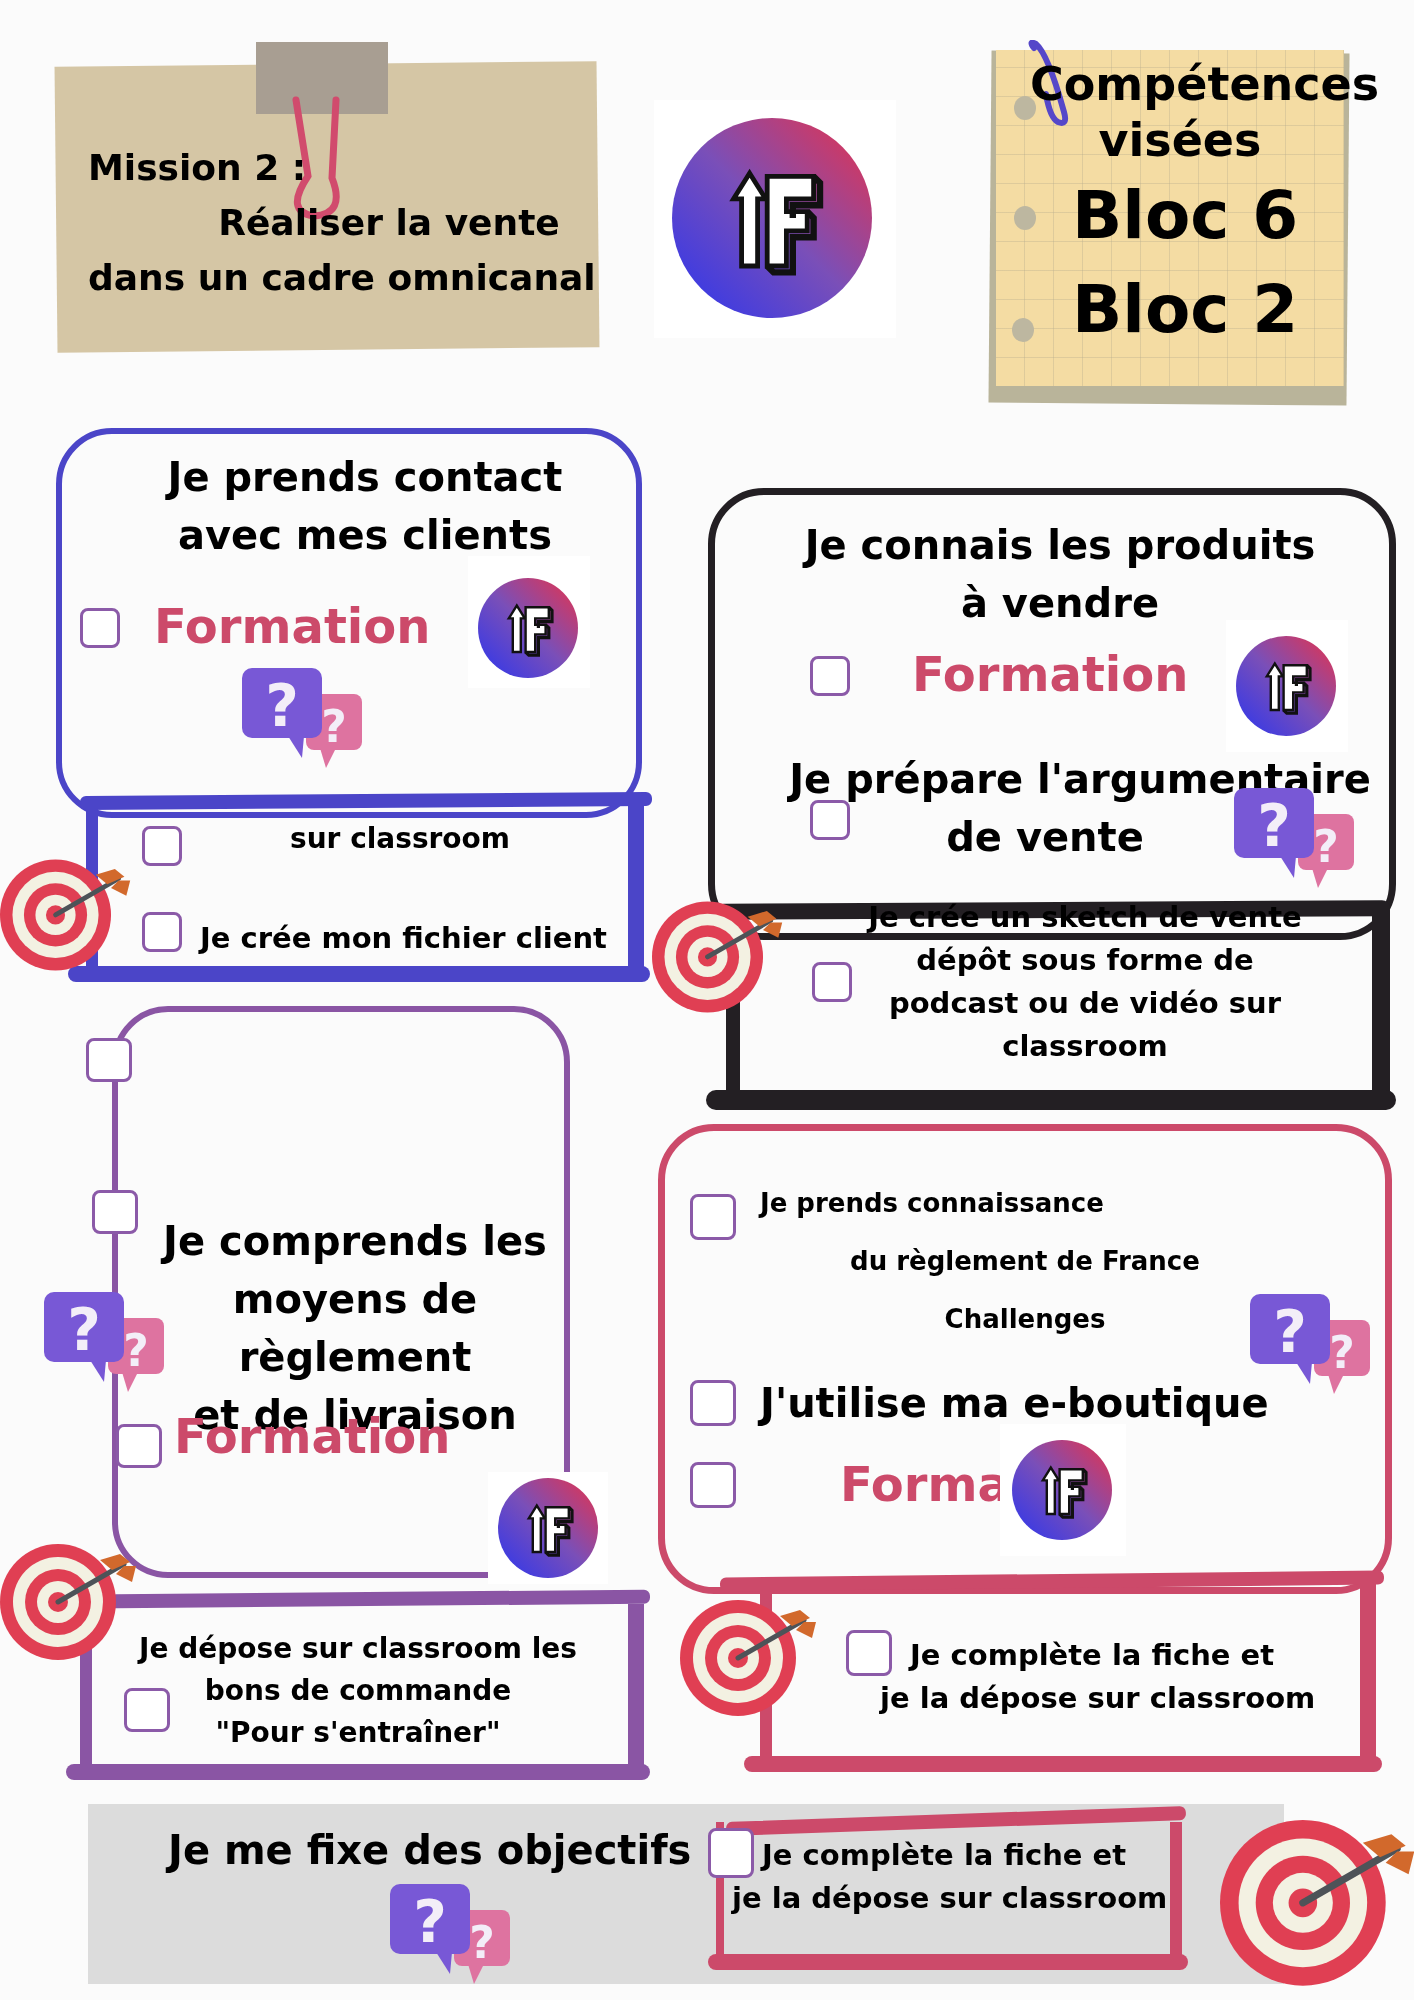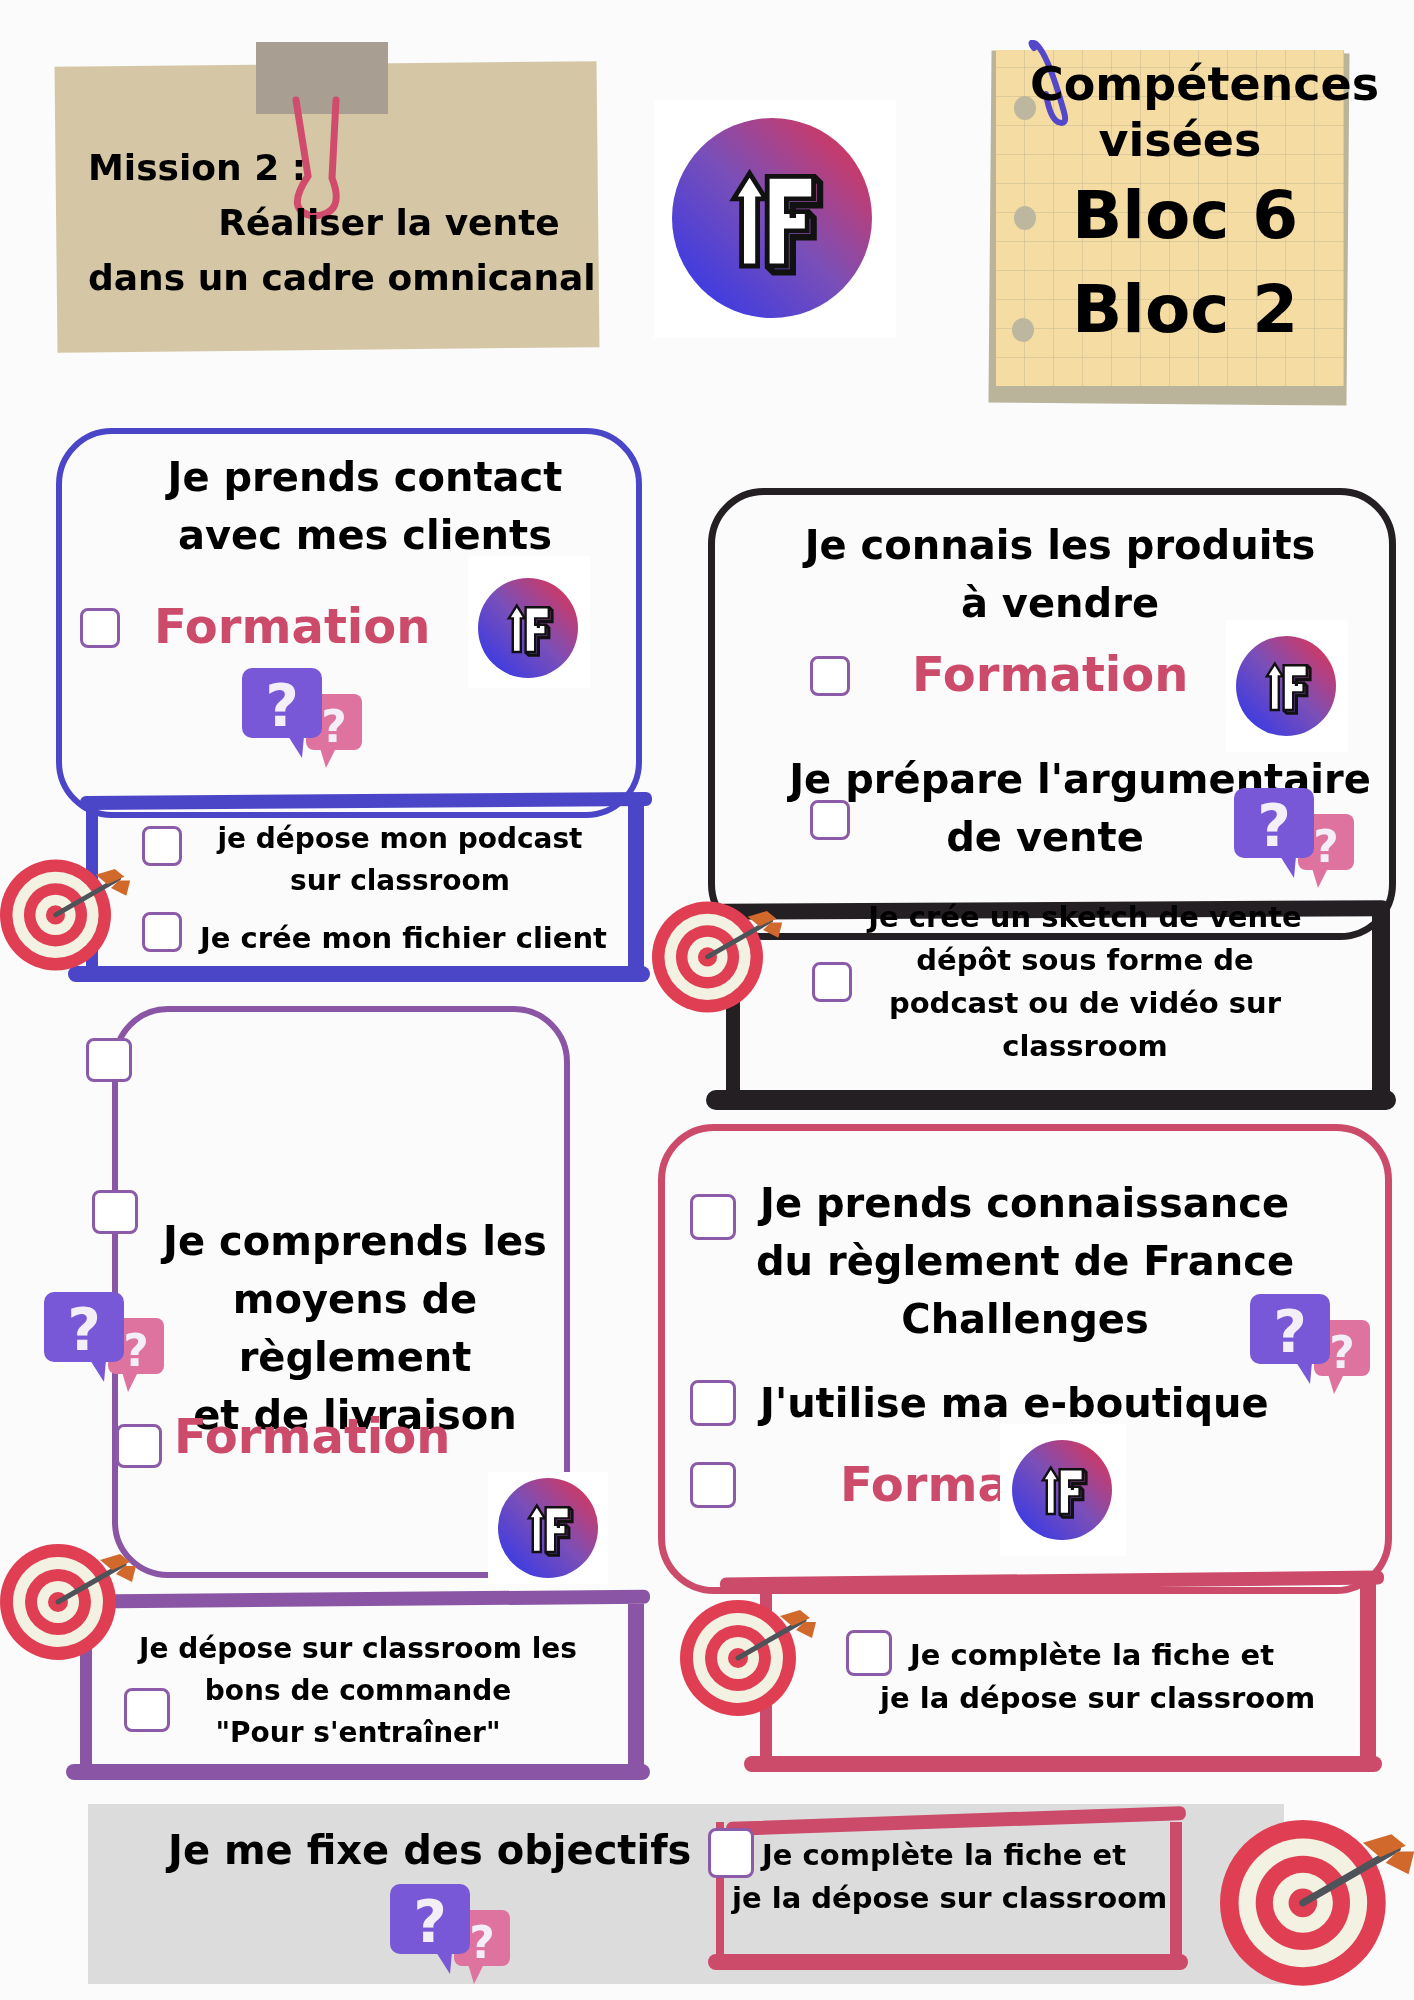--- a/index.html
+++ b/index.html
@@ -98,21 +98,20 @@
 </div>
 <svg class="qicon" style="left:236px;top:664px;" width="140" height="110" viewBox="0 0 140 110">
     <use href="#sym-q"></use>
   </svg>
 
 <div class="paint" style="left:80px;top:794px;width:572px;height:14px;background:#4b45c8;border-radius:6px;transform:rotate(-0.4deg);"></div>
 <div class="paint" style="left:86px;top:802px;width:558px;height:176px;border-left:12px solid #4b45c8;border-right:16px solid #4b45c8;"></div>
 <div class="paint" style="left:68px;top:966px;width:582px;height:16px;background:#4b45c8;border-radius:8px;"></div>
 <div class="chk" style="left:142px;top:826px;"></div>
 <div class="abs c" style="left:200px;top:818px;width:400px;font-size:28px;line-height:42px;">
-  <div>je dépose mon podcast</div>
   <div>sur classroom</div>
 </div>
 <div class="chk" style="left:142px;top:912px;"></div>
 <div class="abs" style="left:200px;top:918px;font-size:29px;line-height:40px;">Je crée mon fichier client</div>
 <svg class="target" style="left:0px;top:846px;" width="134" height="134" viewBox="0 0 140 140">
     <use href="#sym-target"></use>
   </svg>
 
 <div class="box" style="left:708px;top:488px;width:688px;height:452px;border:7px solid #231f23;"></div>
 <div class="abs c" style="left:760px;top:516px;width:600px;font-size:40px;line-height:58px;">
@@ -181,21 +180,21 @@
   <div>Je dépose sur classroom les</div>
   <div>bons de commande</div>
   <div>"Pour s'entraîner"</div>
 </div>
 <svg class="target" style="left:0px;top:1530px;" width="140" height="140" viewBox="0 0 140 140">
     <use href="#sym-target"></use>
   </svg>
 
 <div class="box" style="left:658px;top:1124px;width:734px;height:470px;border:7px solid #cc4a6a;"></div>
 <div class="chk" style="left:690px;top:1194px;width:46px;height:46px;"></div>
-<div class="abs c" style="left:740px;top:1174px;width:570px;font-size:40px;line-height:58px;">
+<div class="abs c" style="left:740px;top:1174px;width:570px;font-size:26px;line-height:58px;">
   <div style="text-align:left;padding-left:20px;">Je prends connaissance</div>
   <div>du règlement de France</div>
   <div>Challenges</div>
 </div>
 <svg class="qicon" style="left:1244px;top:1290px;" width="140" height="110" viewBox="0 0 140 110">
     <use href="#sym-q"></use>
   </svg>
 <div class="chk" style="left:690px;top:1380px;width:46px;height:46px;"></div>
 <div class="abs" style="left:760px;top:1374px;font-size:40px;line-height:58px;">J'utilise ma e-boutique</div>
 <div class="chk" style="left:690px;top:1462px;width:46px;height:46px;"></div>

